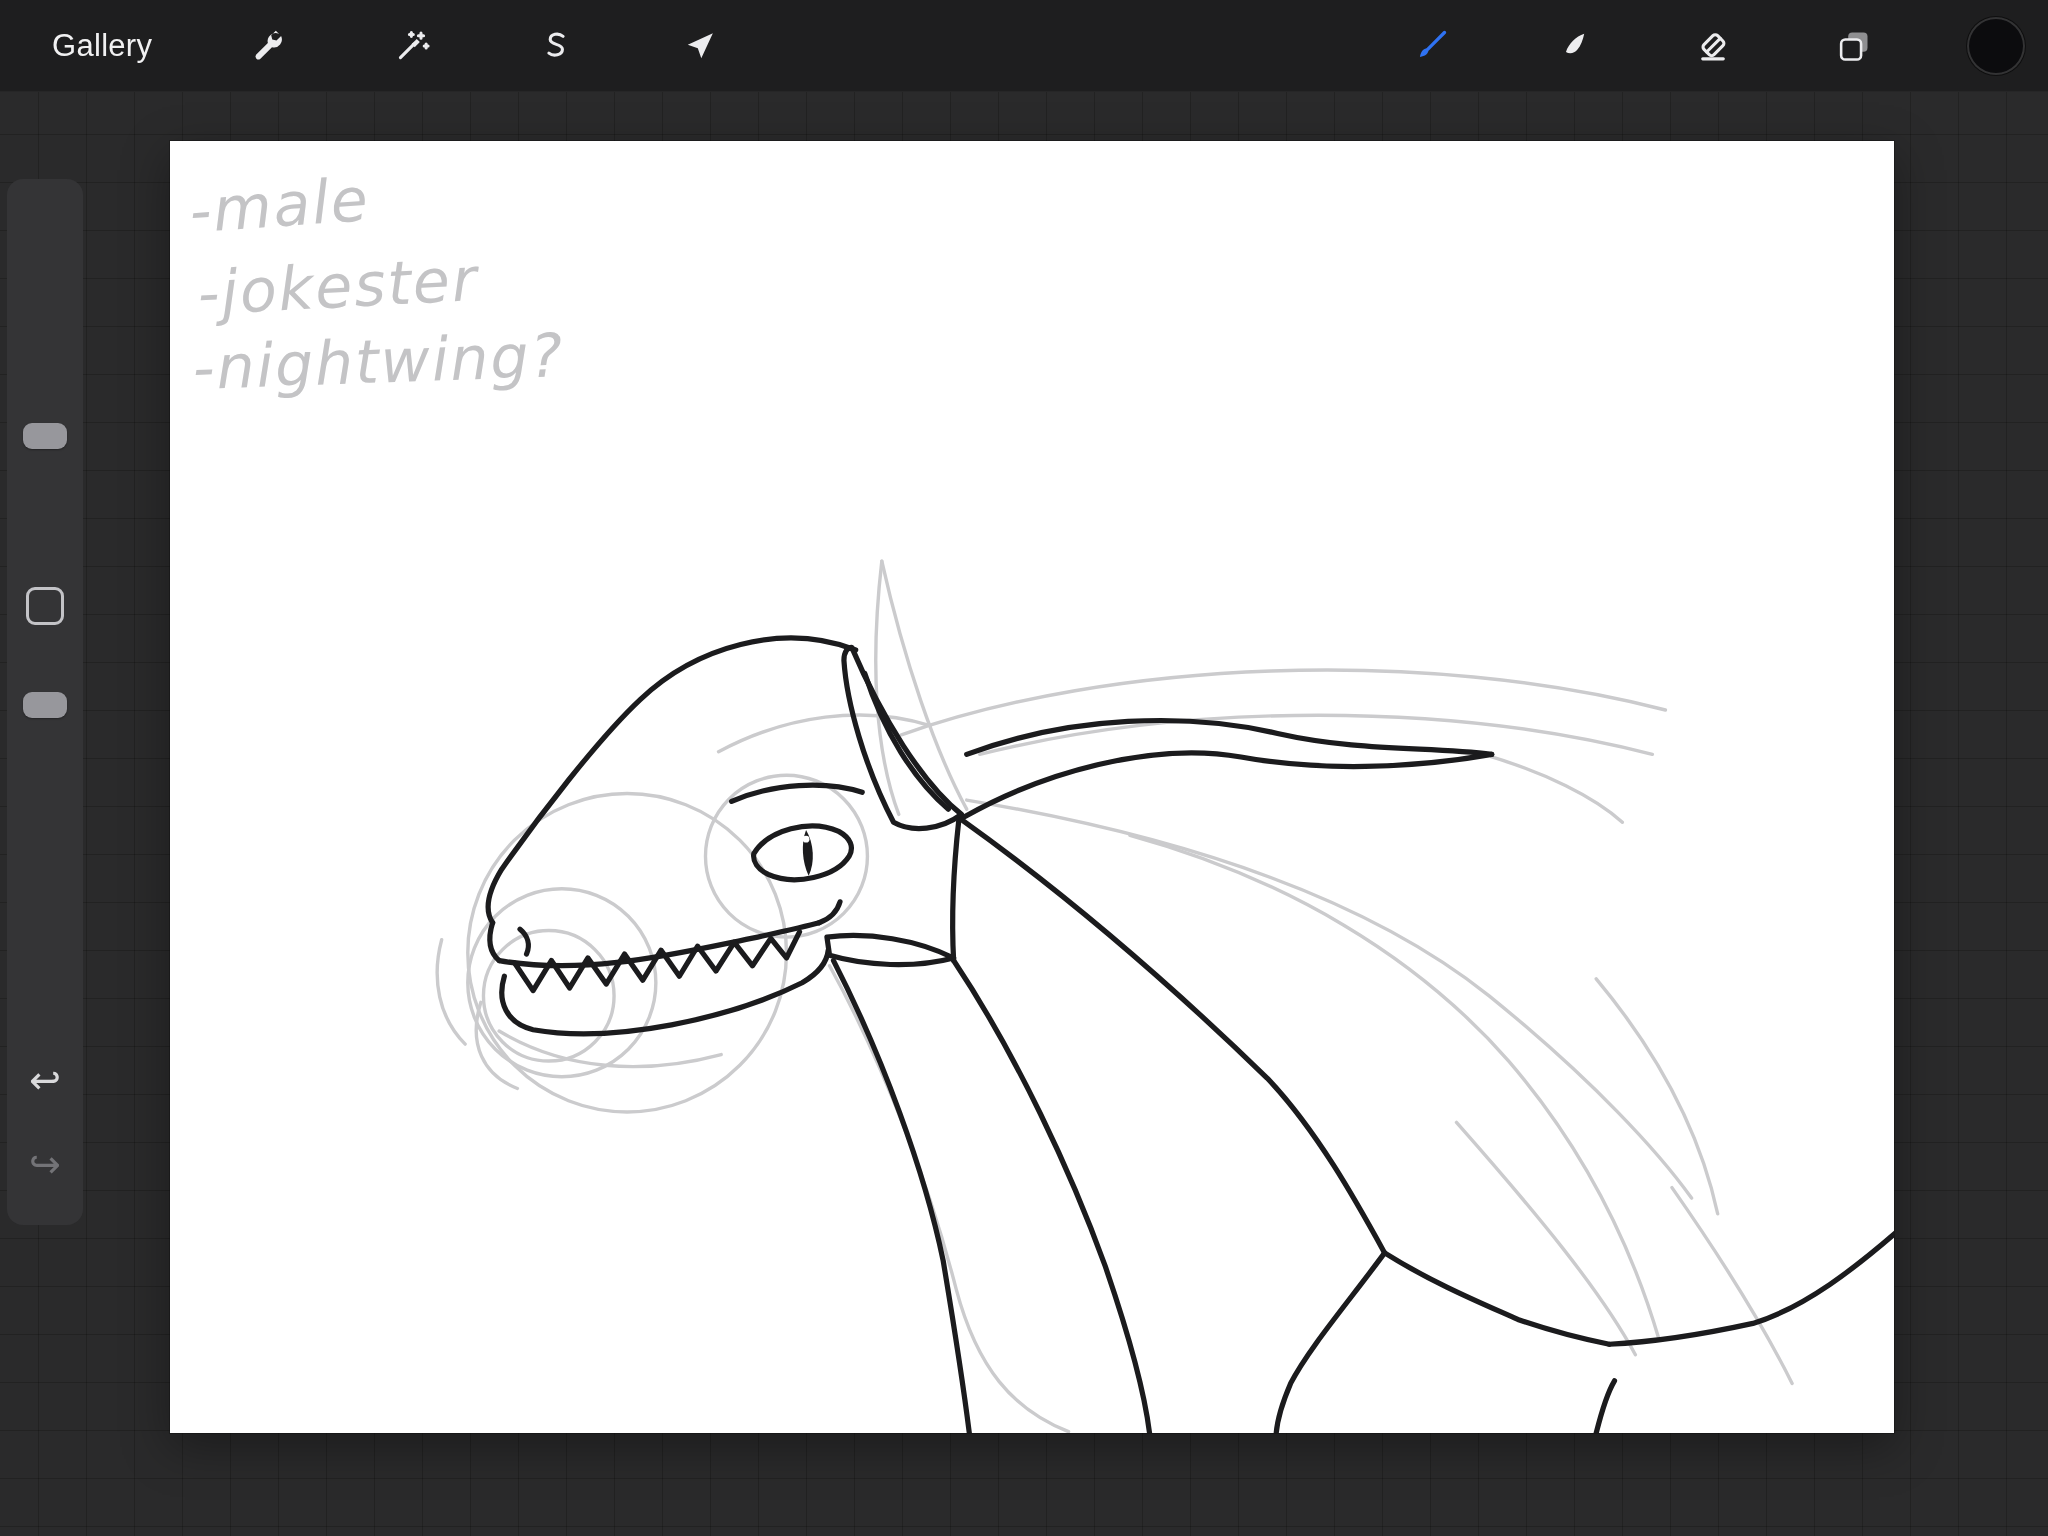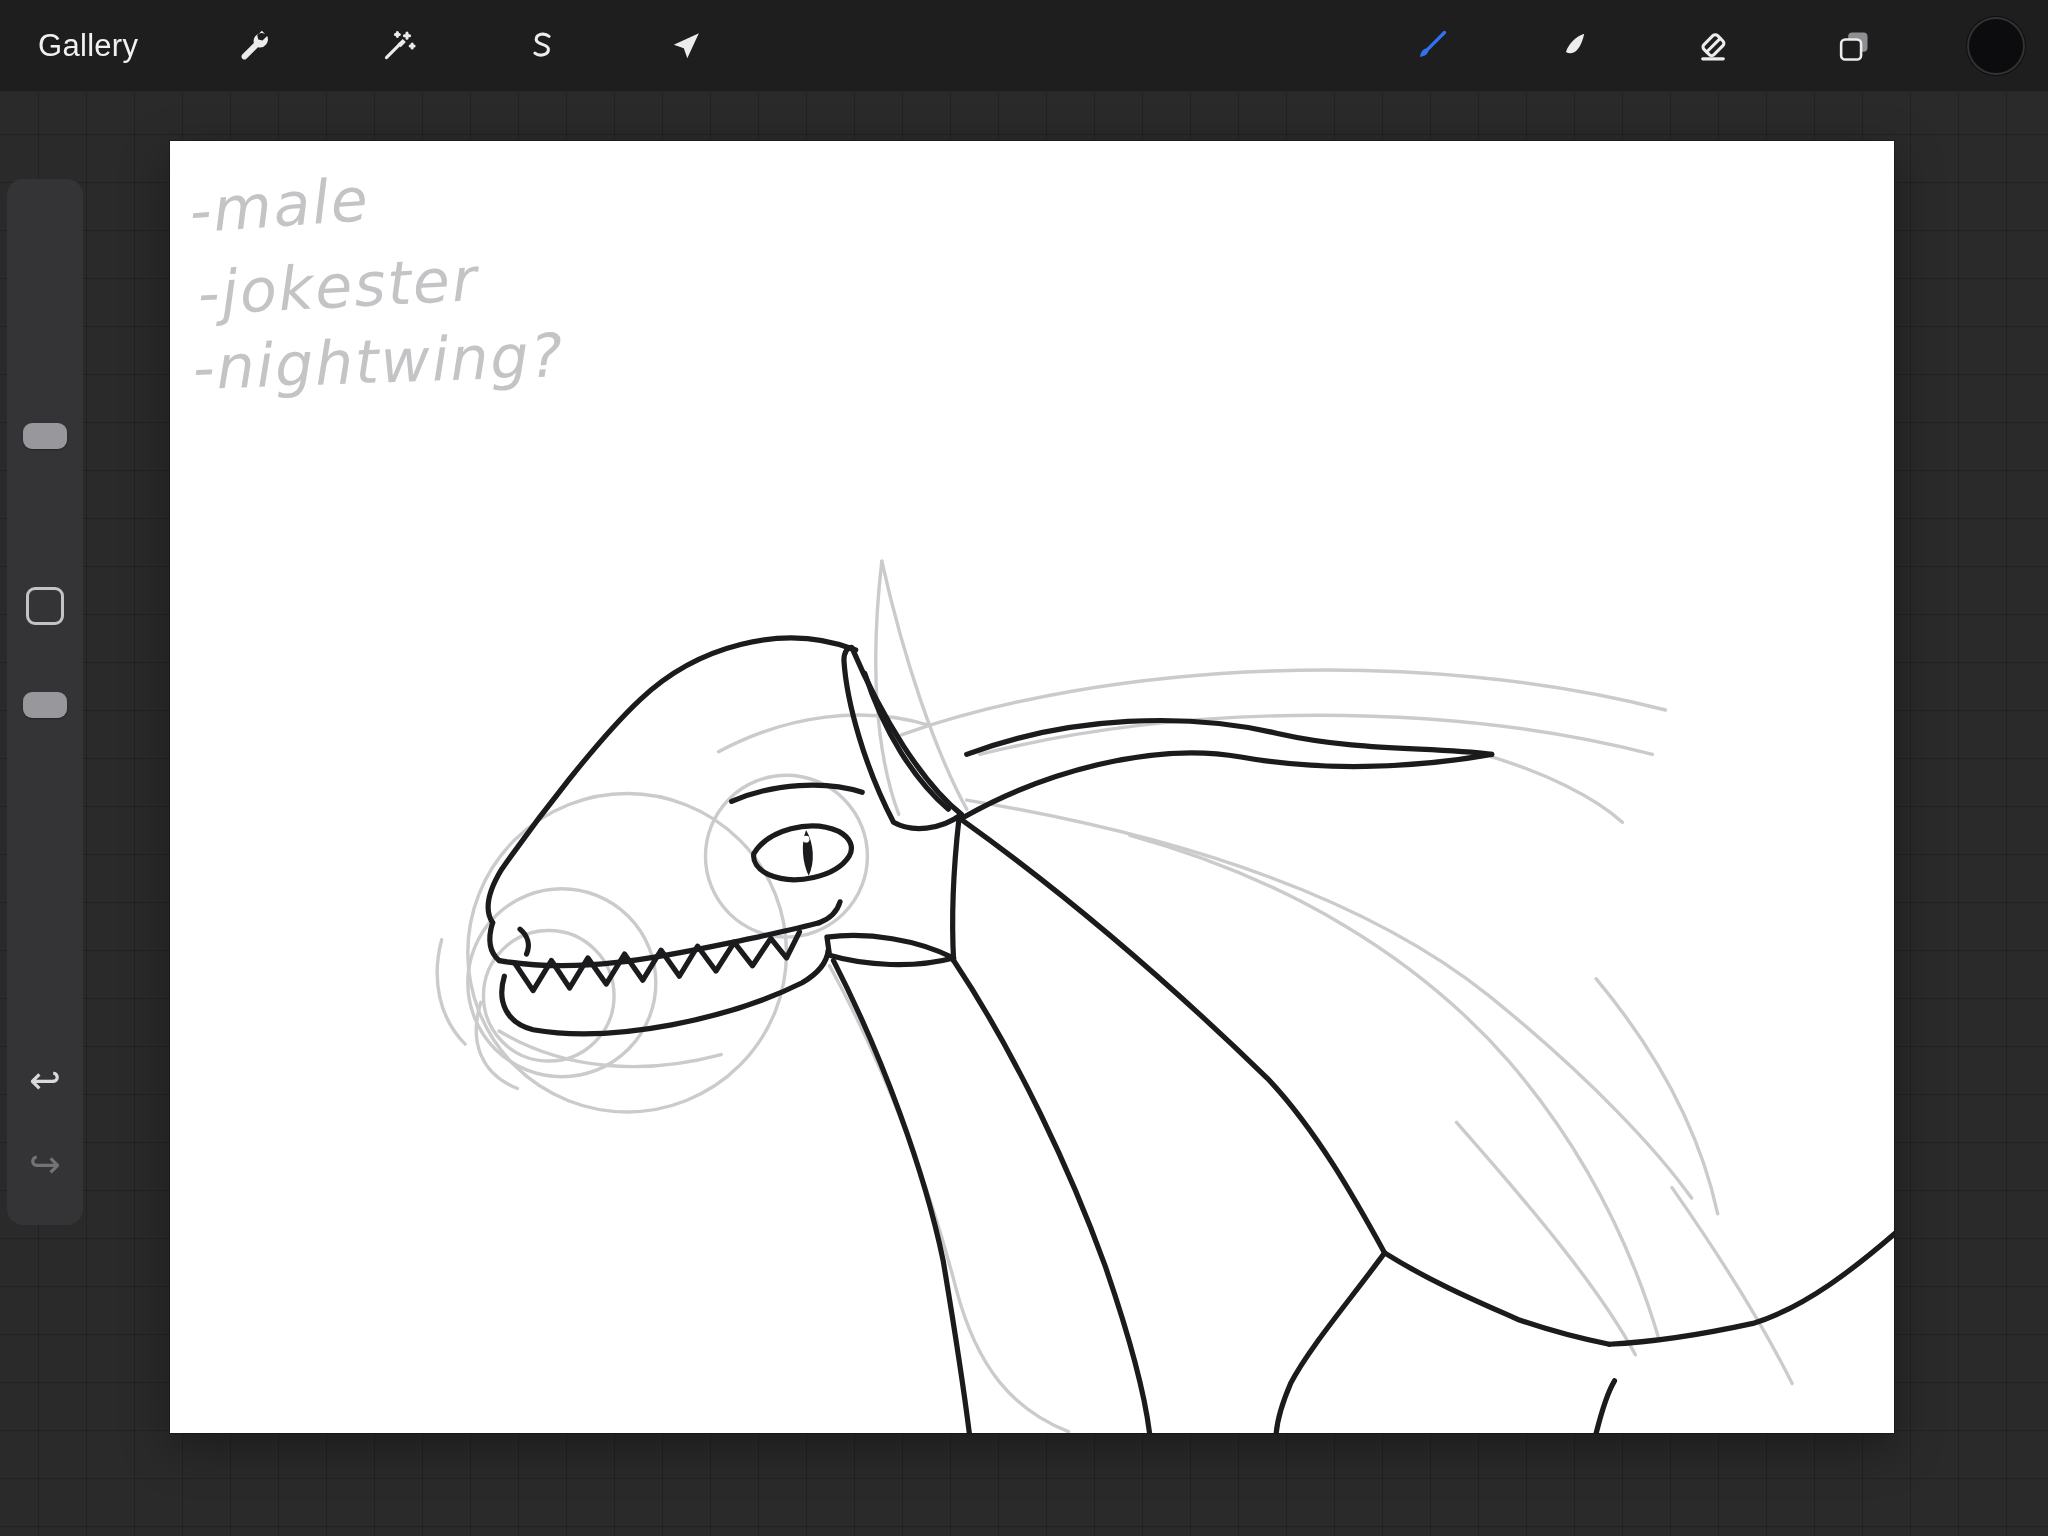--- a/index.html
+++ b/index.html
@@ -16,21 +16,21 @@
   }
 
   
   .toolbar {
     position:absolute; top:0; left:0; width:2048px; height:92px;
     background:#1e1e1f;
     display:flex; align-items:center;
     border-bottom:1px solid rgba(255,255,255,0.04);
     z-index:10;
   }
-  .tb-left { display:flex; align-items:center; gap:88px; padding-left:38px; }
+  .tb-left { display:flex; align-items:center; gap:88px; padding-left:38px;margin-left:14px; }
   .tb-right { display:flex; align-items:center; gap:85px; margin-left:auto; padding-right:23px; }
   .gallery-btn {
     color:#f1f1f2; font-size:31px; font-weight:400; letter-spacing:.3px;
     background:none; border:none; cursor:pointer;
     font-family:"Liberation Sans", sans-serif;
   }
   .icon-btn {
     width:56px; height:56px; display:flex; align-items:center; justify-content:center;
     background:none; border:none; cursor:pointer;
   }

